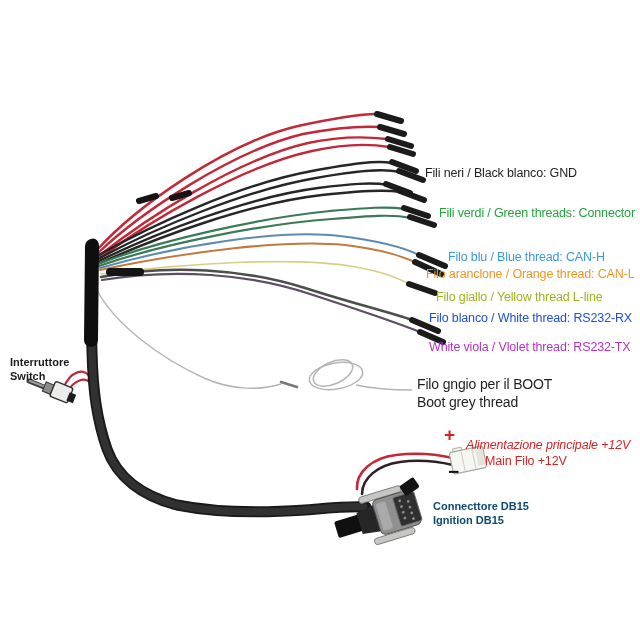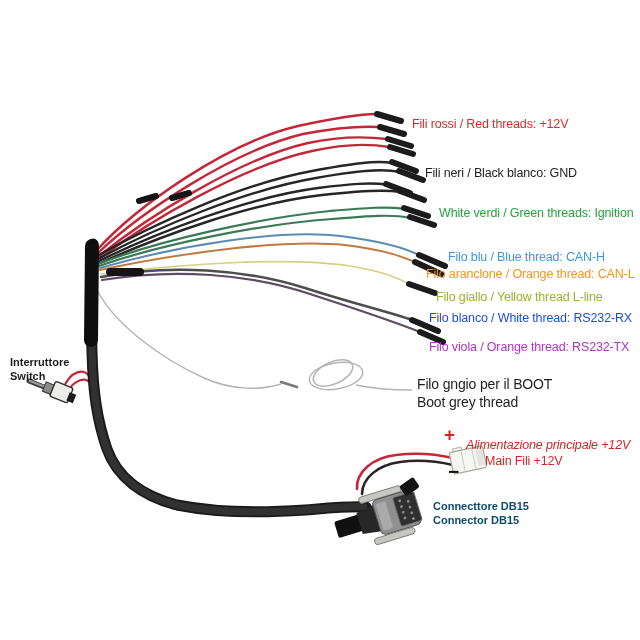--- a/index.html
+++ b/index.html
@@ -121,42 +121,41 @@
           <circle cx="9" cy="8" r="1.4"></circle>
       <circle cx="17" cy="-7" r="1.4"></circle>
           <circle cx="17" cy="-1" r="1.4"></circle>
           <circle cx="17" cy="5" r="1.4"></circle>
           <circle cx="17" cy="11" r="1.4"></circle>
     </g>
   </g>
   <rect x="401" y="481" width="17" height="12" rx="2" fill="#131313" transform="rotate(-35 409 487)"></rect>
 </svg>
 
-<div class="lbl" style="left: 412px; top: 117px; color: rgb(217, 43, 43);">Fili rossi / Red threads: +12V</div>
 <div class="lbl" style="left: 425px; top: 166px; color: rgb(31, 31, 31);">Fili neri / Black blanco: GND</div>
-<div class="lbl" style="left: 439px; top: 206px; color: rgb(35, 163, 60);">White verdi / Green threads: Ignition</div>
+<div class="lbl" style="left: 439px; top: 206px; color: rgb(35, 163, 60);">Fili verdi / Green threads: Connector</div>
 <div class="lbl" style="left: 448px; top: 250px; color: rgb(62, 150, 220);">Filo blu / Blue thread: CAN-H</div>
 <div class="lbl" style="left: 426px; top: 267px; color: rgb(241, 148, 34);">Filo aranclone / Orange thread: CAN-L</div>
 <div class="lbl" style="left: 436px; top: 290px; color: rgb(159, 179, 32);">Filo giallo / Yellow thread L-line</div>
 <div class="lbl" style="left: 429px; top: 311px; color: #1d4ed8;">Filo blanco / White thread: RS232-RX</div>
-<div class="lbl" style="left: 429px; top: 340px; color: rgb(178, 50, 197);">Filo viola / Orange thread: RS232-TX</div>
+<div class="lbl" style="left: 429px; top: 340px; color: rgb(178, 50, 197);">White viola / Vlolet thread: RS232-TX</div>
 
 <div class="lbl boot" style="left: 417px; top: 375px; color: rgb(31, 31, 31);">
   <div>Filo gngio per il BOOT</div>
   <div>Boot grey thread</div>
 </div>
 
 <div class="sign" style="left: 444px; top: 428px; color: rgb(212, 37, 37);">+</div>
 <div class="sign" style="left: 448px; top: 465px; color: rgb(17, 17, 17);">−</div>
 <div class="lbl power" style="left: 466px; top: 437px; color: rgb(212, 37, 37); font-style: italic;">Alimentazione principale +12V</div>
-<div class="lbl power" style="left: 485px; top: 453px; color: rgb(212, 37, 37);">Main Fili +12V</div>
+<div class="lbl power" style="left: 485px; top: 453px; color: rgb(212, 37, 37);">Main Filo +12V</div>
 
 <div class="lbl bold two" style="left: 433px; top: 499px; color: #0c4a6e;">
   <div>Connecttore DB15</div>
-  <div>Connector DB15</div>
+  <div>Ignition DB15</div>
 </div>
 
 <div class="lbl bold two" style="left: 10px; top: 355px; color: rgb(28, 28, 28);">
   <div>Interruttore</div>
   <div>Switch</div>
 </div>
 
 </div>
 
 </body></html>

